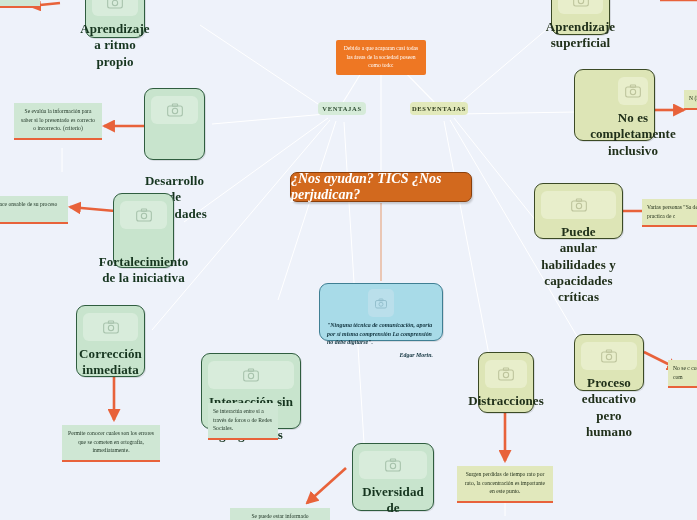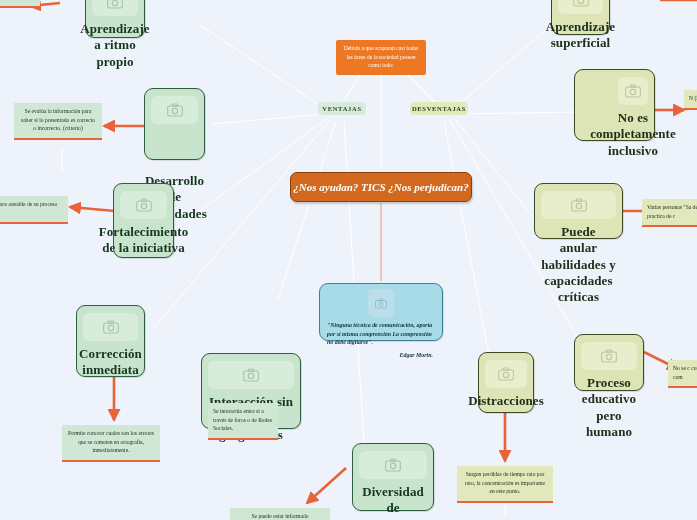--- a/index.html
+++ b/index.html
@@ -102,21 +102,21 @@
   #central {
     position: absolute;
     box-sizing: border-box;
     background: #d2691e;
     border: 1.5px solid #8a3f0b;
     border-radius: 7px;
     display: flex;
     align-items: center;
     justify-content: center;
     color: #ffffff;
-    font-size: 11px;
+    font-size: 14px;
     font-weight: bold;
     font-style: italic;
     box-shadow: 1px 2px 2px rgba(0,0,0,0.18);
   }
 
   
   .quote-text {
     margin-top: 4px;
     font-size: 5.9px;
     font-style: italic;
@@ -224,21 +224,21 @@
         <svg width="16" height="14" viewBox="0 0 24 20">
             <rect x="1" y="4" width="22" height="15" rx="3" fill="none" stroke="#6b8f72" stroke-width="1.6"></rect>
             <circle cx="12" cy="11.5" r="4" fill="none" stroke="#6b8f72" stroke-width="1.6"></circle>
             <rect x="8" y="1" width="8" height="3.5" rx="1.2" fill="none" stroke="#6b8f72" stroke-width="1.6"></rect>
           </svg>
       </span>
     </div>
     <div class="card-label">Desarrollo de habilidades</div>
   </div>
 
-  <div class="card adv" style="left:113px; top:183px; width:61px; height:75px;">
+  <div class="card adv" style="left:113px; top:193px; width:61px; height:75px;gap:20px;">
     <div class="thumb">
       <span class="cam">
         <svg width="16" height="14" viewBox="0 0 24 20">
             <rect x="1" y="4" width="22" height="15" rx="3" fill="none" stroke="#6b8f72" stroke-width="1.6"></rect>
             <circle cx="12" cy="11.5" r="4" fill="none" stroke="#6b8f72" stroke-width="1.6"></circle>
             <rect x="8" y="1" width="8" height="3.5" rx="1.2" fill="none" stroke="#6b8f72" stroke-width="1.6"></rect>
           </svg>
       </span>
     </div>
     <div class="card-label">Fortalecimiento de la iniciativa</div>

